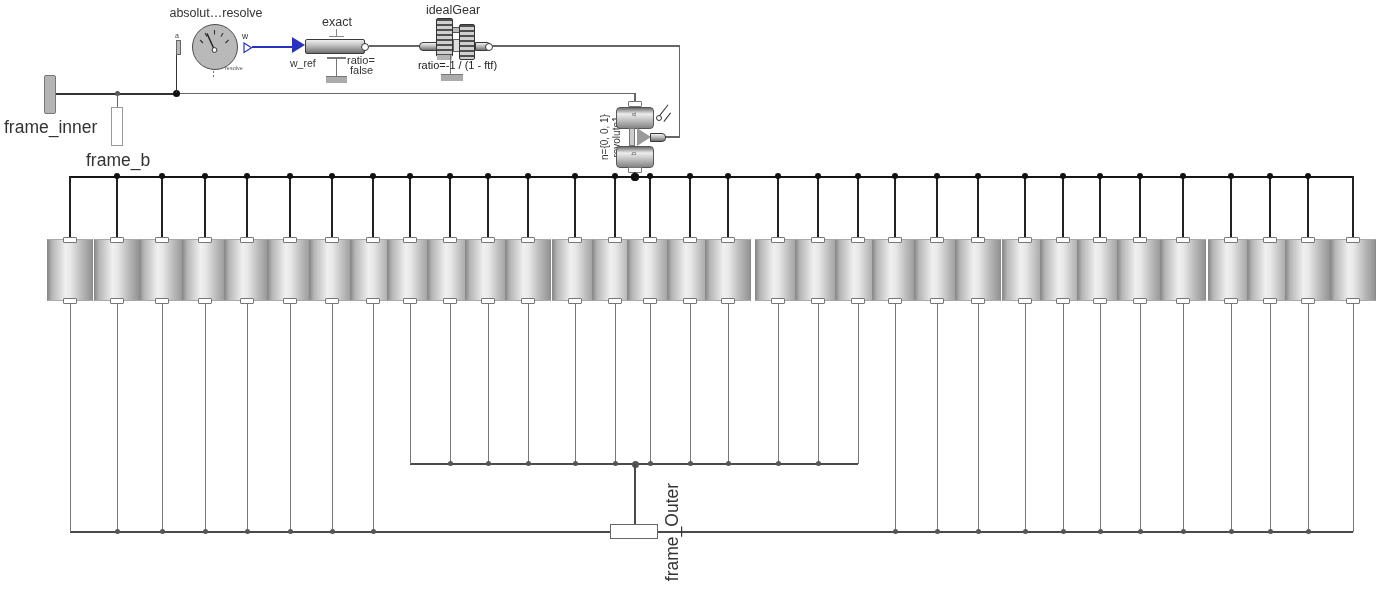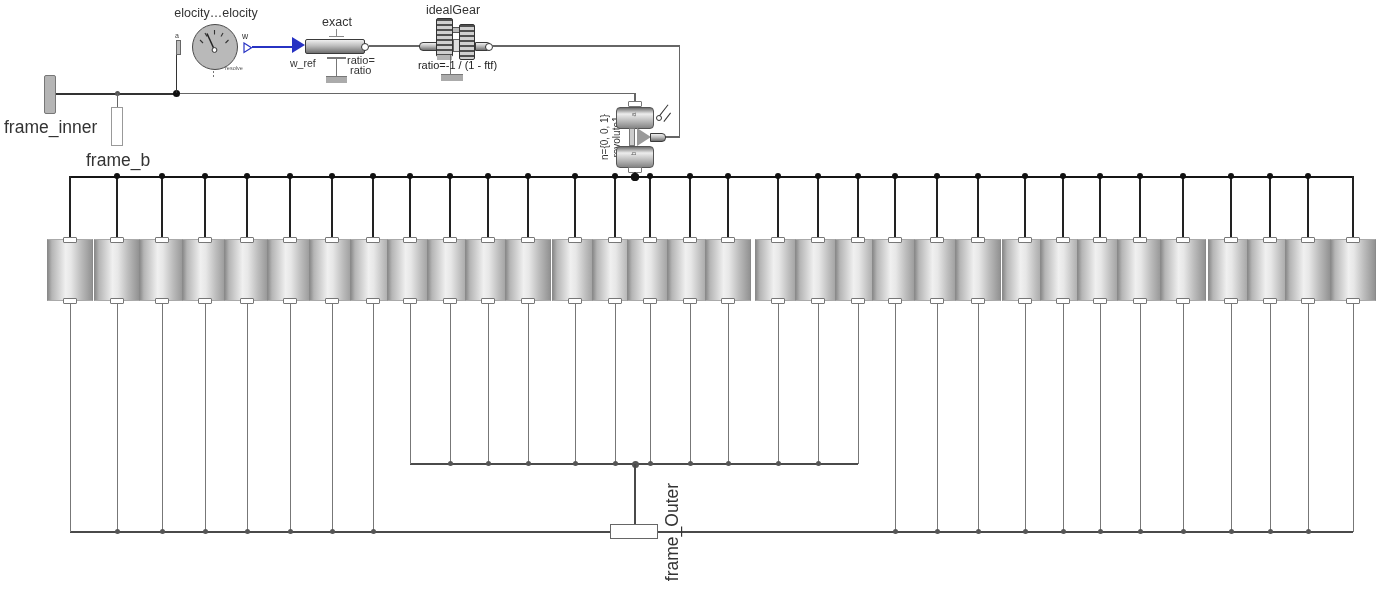--- a/index.html
+++ b/index.html
@@ -46,21 +46,21 @@
   <div class="vline" style="left:634.3px;top:93px;height:9px;"></div>
 
   <div class="dot gray" style="left:114.5px;top:90.5px;width:5px;height:5px;"></div>
   <div class="vline" style="left:116.5px;top:93px;height:14px;"></div>
   <div class="abs" style="left:111px;top:107px;width:12px;height:39px;background:#fff;border:1.4px solid #999;box-sizing:border-box;"></div>
   <div class="lbl big" style="left:86px;top:150px;">frame_b</div>
 
   <div class="dot" style="left:172.5px;top:89.5px;width:7px;height:7px;"></div>
   <div class="vline dark" style="left:175.5px;top:47px;height:46px;"></div>
 
-  <div class="lbl med ctr" style="left:155px;top:6px;width:122px;">elocity…elocity</div>
+  <div class="lbl med ctr" style="left:155px;top:6px;width:122px;">absolut…resolve</div>
 
   <div class="abs" style="left:170px;top:22px;width:80px;height:60px;">
     <div class="lbl xs" style="left:5px;top:10px;color:#444;">a</div>
     <div class="abs" style="left:6px;top:18px;width:5px;height:15px;background:#bbb;border:1px solid #666;box-sizing:border-box;"></div>
 
     <div class="abs" style="left:22px;top:2px;width:46px;height:46px;border-radius:50%;background:#b9b9b9;border:1.5px solid #4a4a4a;box-sizing:border-box;">
       <svg width="43" height="43" viewBox="0 0 43 43" style="position:absolute;left:0;top:0;">
         <line x1="7" y1="15" x2="10" y2="18" stroke="#333" stroke-width="1.1"></line>
         <line x1="12" y1="8" x2="14" y2="11.5" stroke="#333" stroke-width="1.1"></line>
         <line x1="21.5" y1="5" x2="21.5" y2="9.5" stroke="#333" stroke-width="1.1"></line>
@@ -92,21 +92,21 @@
 
     <div class="cyl-h abs" style="left:15px;top:13px;width:60px;height:15px;border-radius:2px;"></div>
     <div class="whitecircle" style="left:71px;top:16.5px;width:8px;height:8px;"></div>
 
     <div class="abs" style="left:37px;top:31px;width:19px;height:2px;background:#777;"></div>
     <div class="abs" style="left:46px;top:33px;width:1.2px;height:17px;background:#777;"></div>
     <div class="support-base" style="left:36px;top:50px;width:21px;height:6px;"></div>
   </div>
   <div class="lbl sm" style="left:290px;top:57px;">w_ref</div>
   <div class="lbl sm" style="left:347px;top:54px;font-size:11px;">ratio=</div>
-  <div class="lbl sm" style="left:350px;top:64px;font-size:11px;">ratio</div>
+  <div class="lbl sm" style="left:350px;top:64px;font-size:11px;">false</div>
 
   <div class="hline" style="left:369px;top:45.3px;width:51px;"></div>
 
   <div class="lbl med ctr" style="left:417px;top:3px;width:72px;">idealGear</div>
   <div class="abs" style="left:415px;top:15px;width:80px;height:70px;">
     <div class="cyl-h abs" style="left:4px;top:27px;width:19px;height:9px;border-radius:4px 0 0 4px;"></div>
     <div class="abs" style="left:28px;top:12px;width:27px;height:6px;background:#b9b9b9;border:1px solid #555;box-sizing:border-box;"></div>
     <div class="abs" style="left:38px;top:24px;width:8px;height:13px;background:#ddd;border:1px solid #666;box-sizing:border-box;"></div>
     <div class="gearteeth abs" style="left:21px;top:3px;width:17px;height:39px;"></div>
     <div class="gearteeth abs" style="left:44px;top:9px;width:16px;height:36px;"></div>

